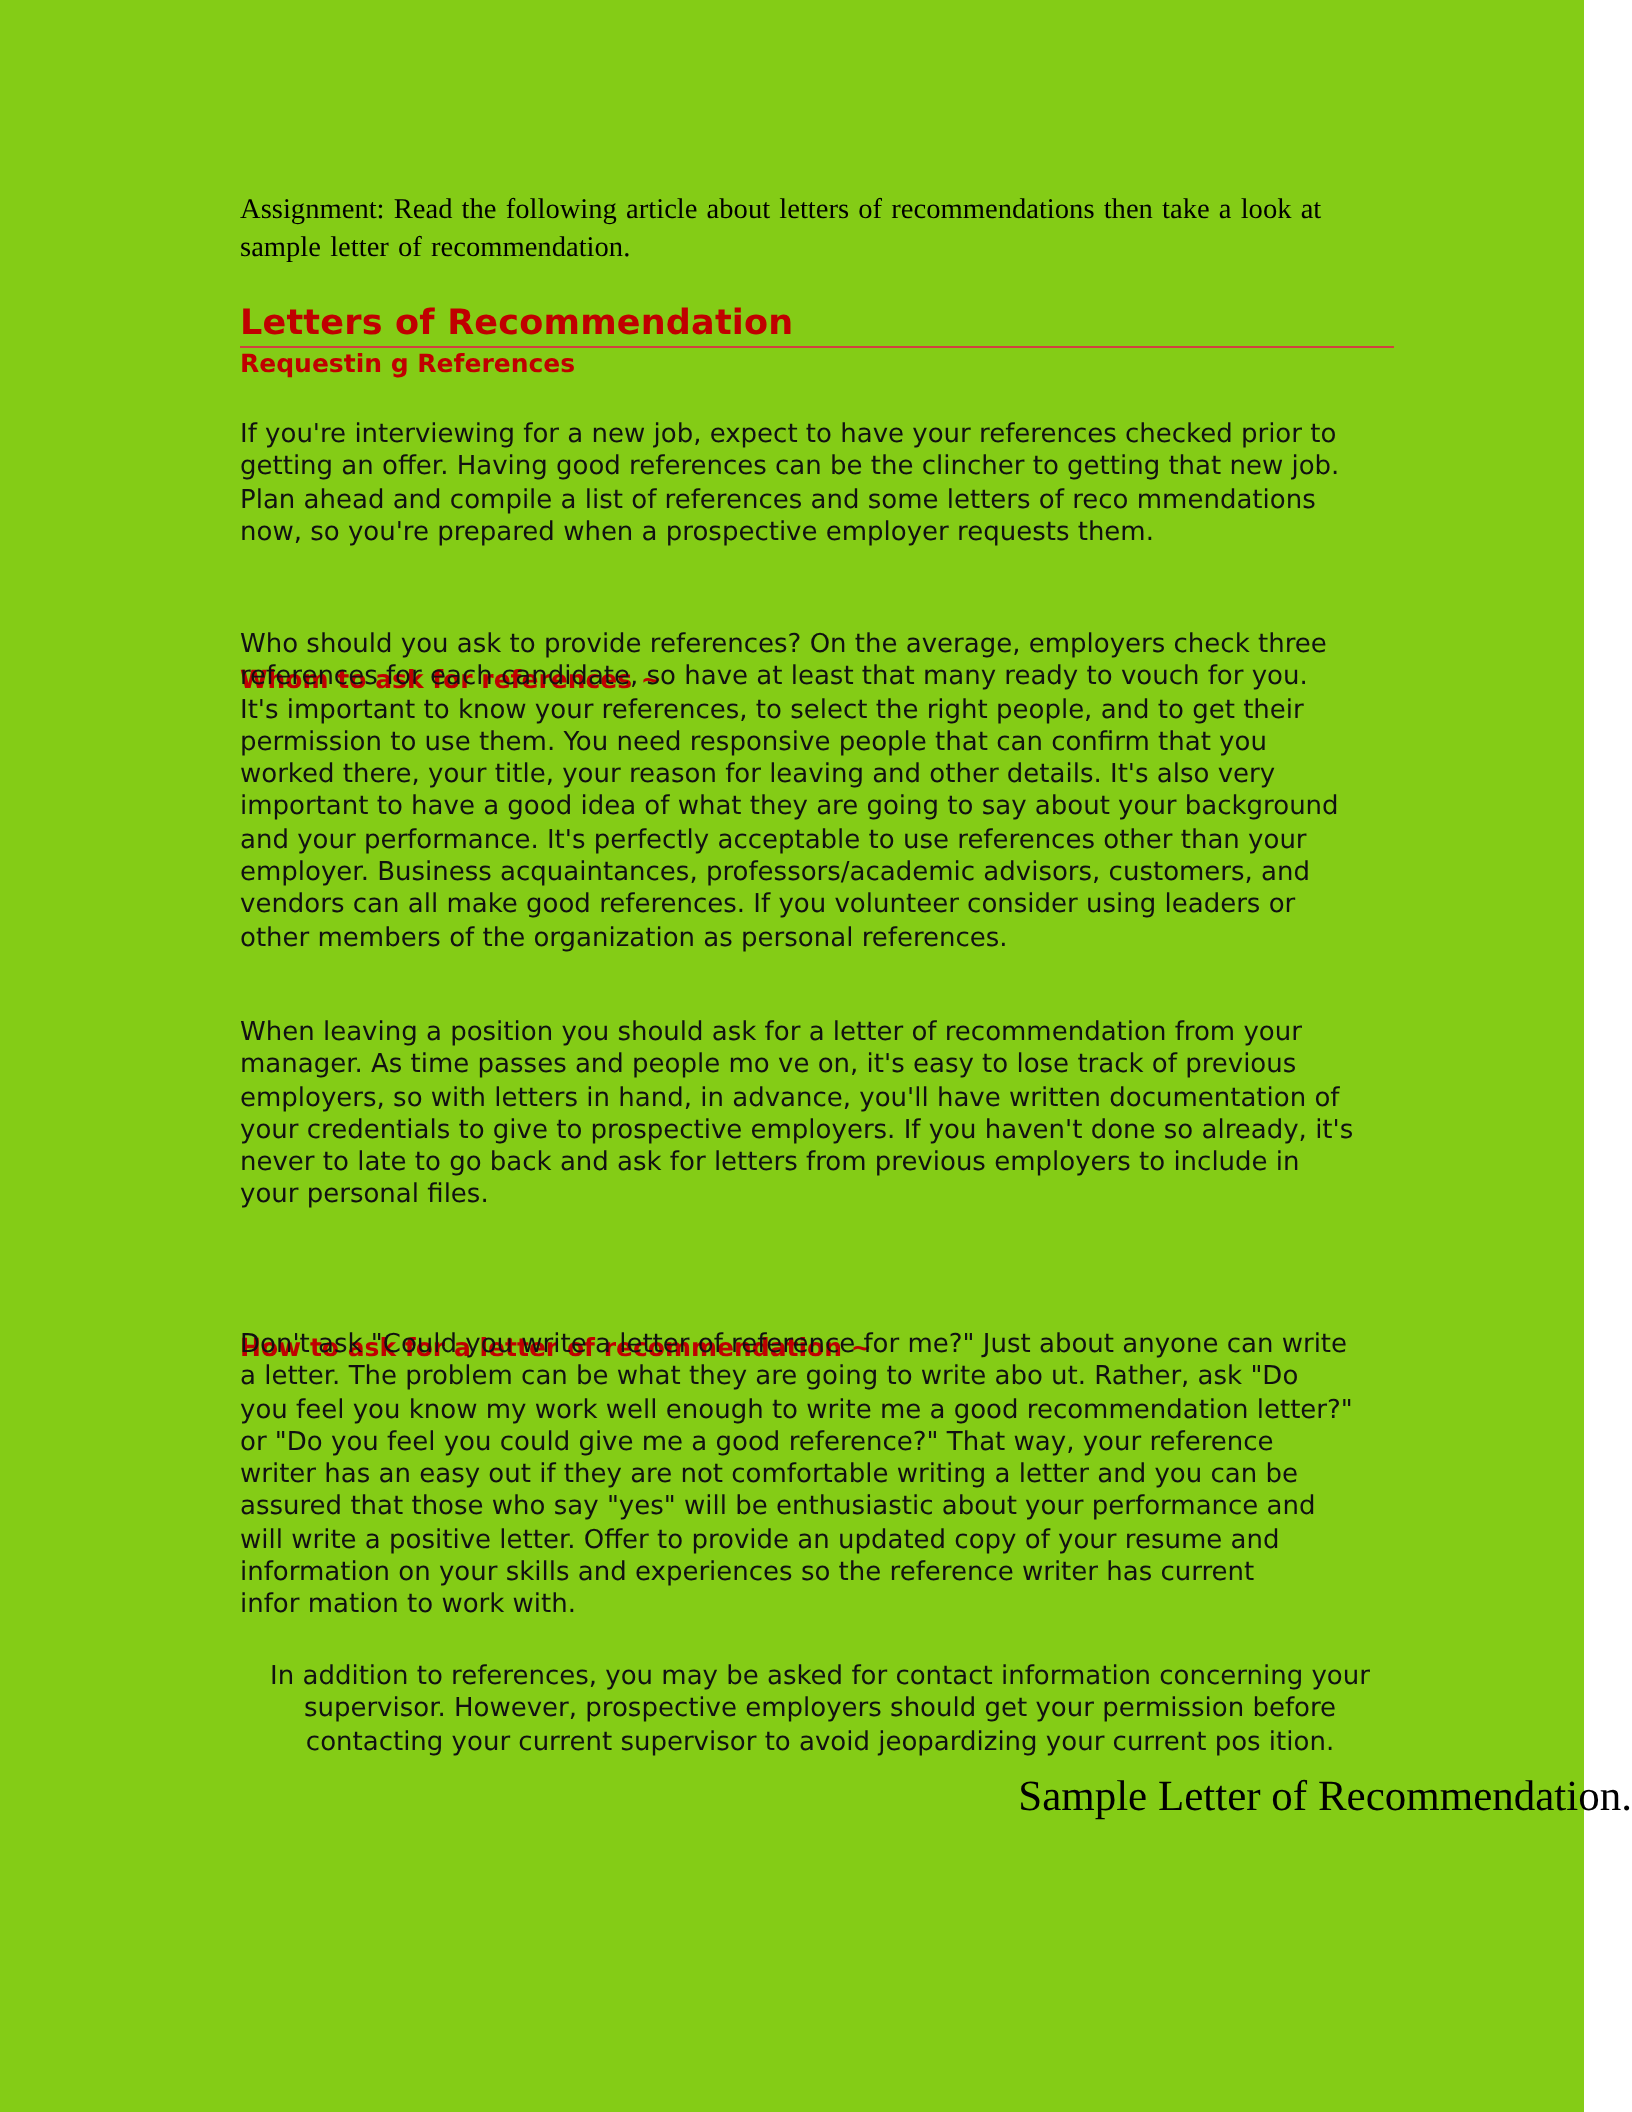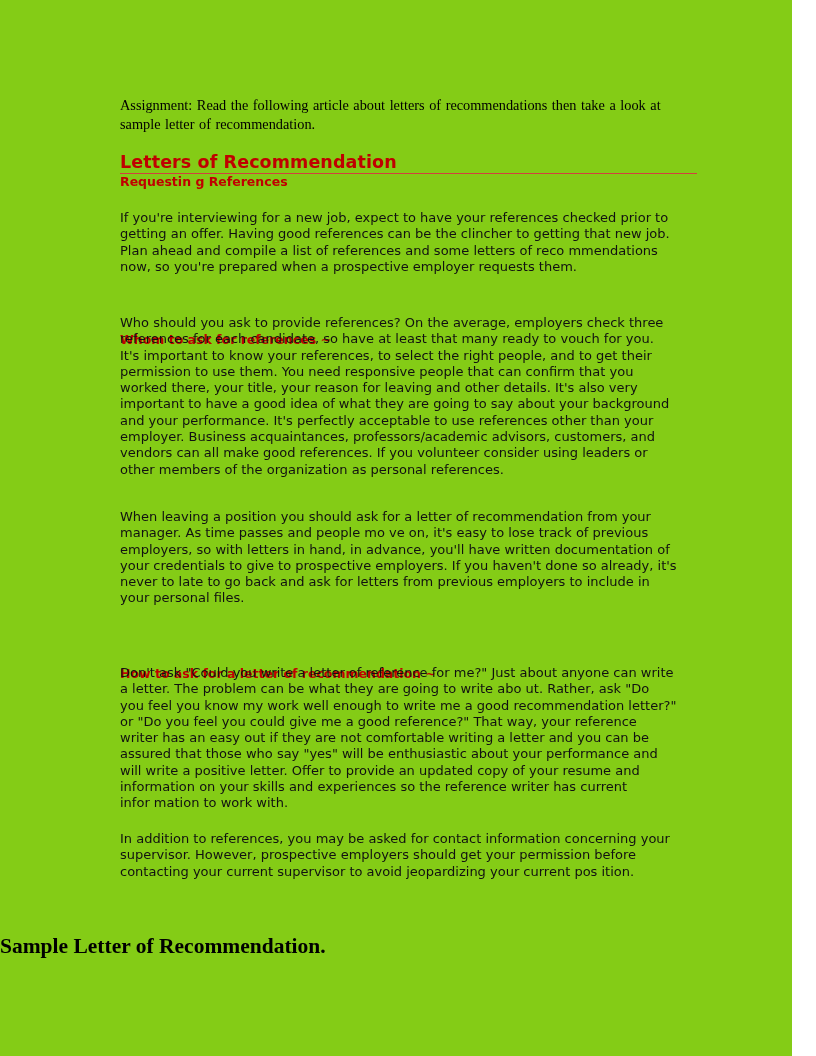--- a/index.html
+++ b/index.html
@@ -29,23 +29,23 @@
       font-family: "DejaVu Sans", "Liberation Sans", sans-serif;
       font-weight: bold; font-size: 12.5px; line-height: 16px; color: #c00000; margin-top: 36px;
     }
     .para {
       position: absolute; left: 120px; width: 580px;
       font-family: "DejaVu Sans", "Liberation Sans", sans-serif;
       font-size: 13px; line-height: 16.3px; color: #111;
       white-space: pre-line;
     }
     .sample-title {
-      position: absolute; left: 0; top: 932px; width: 816px; text-align: left;
+      position: absolute; left: 0; top: 884px; width: 816px; text-align: right;
       font-family: "Liberation Serif", "DejaVu Serif", serif;
-      font-weight: bold; font-size: 21.5px; line-height: 28px; color: #000;
+      font-weight: normal; font-size: 21.5px; line-height: 28px; color: #000;
     }
   </style>
 </head>
 <body>
 
 <div class="page">
   <div class="assignment">Assignment:  Read the following article about letters of recommendations then take a look at sample letter of recommendation.</div>
 
   <div class="title">Letters of Recommendation</div>
   <div class="subtitle">Requestin g References</div>
@@ -76,18 +76,18 @@
   <div class="section-heading" style="top:630px;">How to ask for a letter of recommendation ~</div>
   <div class="para" style="top:665px;">Don't ask "Could you write a letter of reference for me?" Just about anyone can write
 a letter.  The problem can be what they are going to write abo ut.  Rather, ask "Do
 you feel you know my work well enough to write me a good recommendation letter?"
 or "Do you feel you could give me a good reference?"  That way, your reference
 writer has an easy out if they are not comfortable writing a letter and you  can be
 assured that those who say "yes" will be enthusiastic about your performance and
 will write a positive letter.  Offer to provide an updated copy of your resume and
 information on your skills and experiences so the reference writer has current
 infor mation to work with.</div>
-  <div class="para" style="top:831px;">In addition to references, you may be asked for contact information concerning your
+  <div class="para" style="top:831px;text-align:center;">In addition to references, you may be asked for contact information concerning your
 supervisor.  However, prospective employers should get your permission before
 contacting your current supervisor to avoid jeopardizing your current pos ition.</div>
 
   <div class="sample-title">Sample Letter of Recommendation.</div>
 </div>
 
 </body></html>

